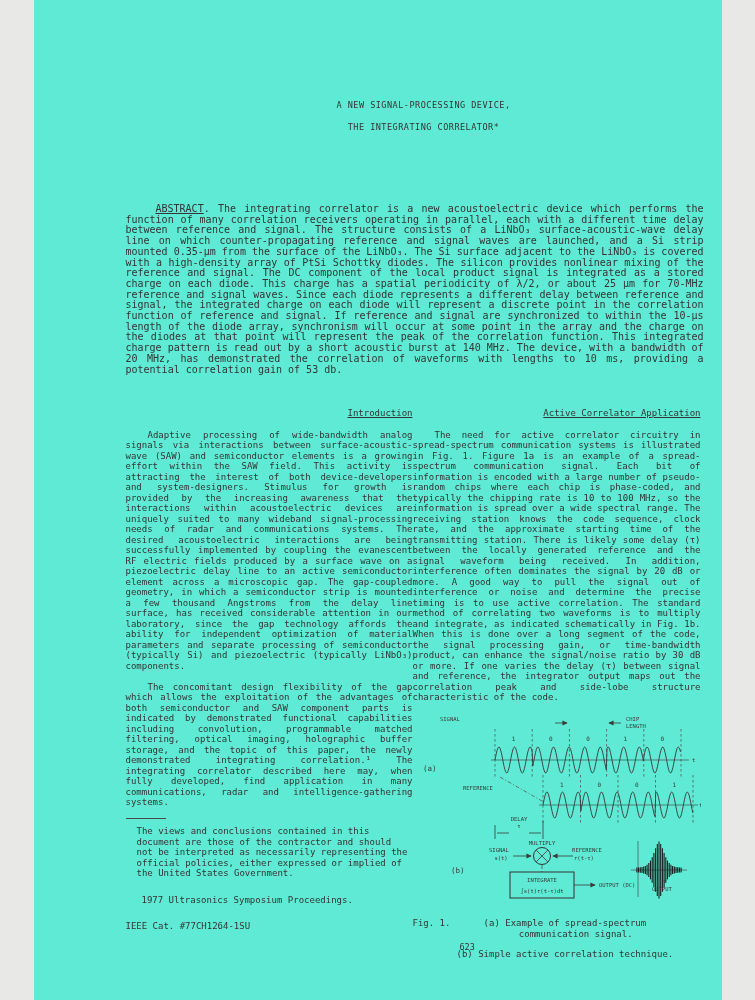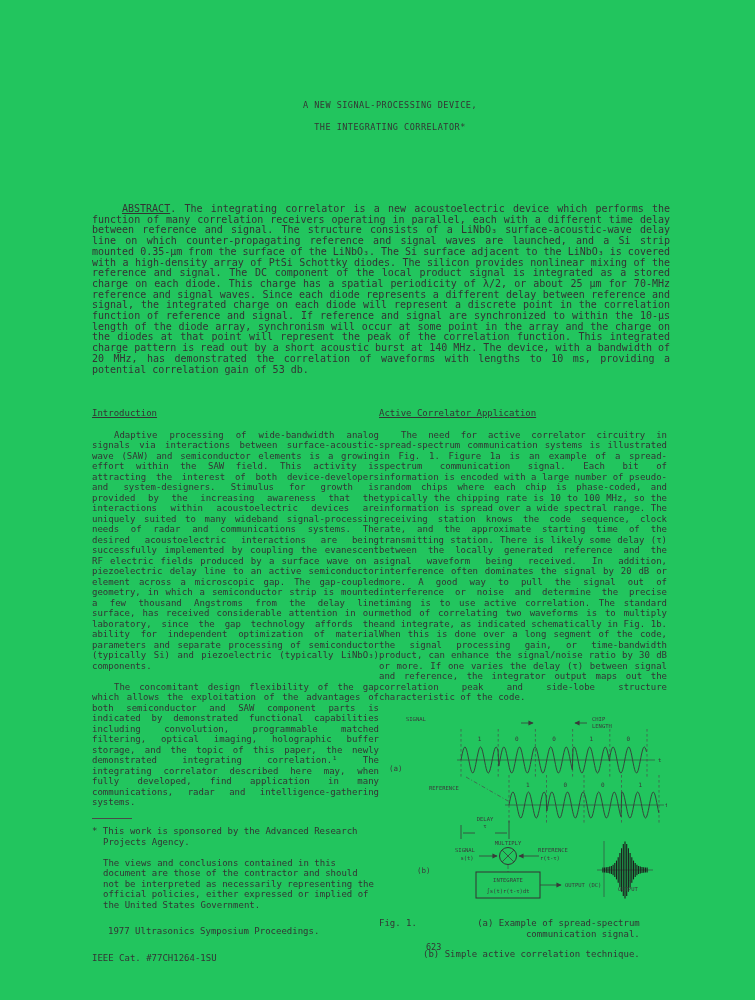--- a/index.html
+++ b/index.html
@@ -1,36 +1,36 @@
 <!DOCTYPE html>
 <html><head>
 <meta charset="utf-8">
 <style>
   html,body{margin:0;padding:0;background:#e8e8e6;}
   .page{
-    position:relative; width:755px; height:1000px; margin:0 auto;
-    background:#22c55e; color:#343434;
+    position:relative; width:688px; height:1000px; margin:0 auto;
+    background:#5eead4; color:#343434;
     font-family:"DejaVu Sans Mono","Liberation Mono",monospace;
     overflow:hidden;
     text-decoration:underline;
   }
   .titleblock{position:absolute; left:25px; top:94px; width:730px; text-align:center;}
   .t1{font-size:8.5px; line-height:22px; letter-spacing:0.5px;}
   .authors{position:absolute; left:25px; top:148px; width:730px; text-align:center;}
   .authors div{font-size:9px; line-height:11.2px;}
   .abstract{
     position:absolute; left:92px; top:204px; width:578px;
     font-size:10px; line-height:10.7px; text-align:justify; text-indent:30px; margin:0;
   }
   .abslabel{text-decoration:underline;}
   .col{position:absolute; top:408px; font-size:9px; line-height:10.5px;}
   .col.left{left:92px; width:287px;}
   .col.right{left:379px; width:288px;}
   .col h3{
-    font-size:9px; font-weight:normal; text-align:left; margin:0 0 11px;
+    font-size:9px; font-weight:normal; text-align:right; margin:0 0 11px;
     text-decoration:underline;
   }
   .col p{margin:0 0 10.5px; text-align:justify;}
   .col p.ind{text-indent:22px;}
   .fnrule{width:40px; border-top:1px solid #4a4a4a; margin:6px 0 7px;}
   p.fn{text-align:left !important; margin:0 0 10.5px;}
   p.hang{padding-left:11px; text-indent:-11px;}
   p.ind2{padding-left:11px;}
   p.tight{margin:0 !important;}
   p.proc1{margin:16px !important;}
@@ -42,42 +42,41 @@
   .ab{font-size:7.5px;}
   .wave{fill:none; stroke:#383838; stroke-width:0.9;}
   .axis{stroke:#3a3a3a; stroke-width:0.6;}
   .chipline{stroke:#4a4a4a; stroke-width:0.7; stroke-dasharray:2.6 2.4;}
   .dashdot{stroke:#4a4a4a; stroke-width:0.7; stroke-dasharray:4 2 1 2; fill:none;}
   .solid{stroke:#3a3a3a; stroke-width:0.8; fill:none;}
   .blk{stroke:#333; stroke-width:1; fill:none;}
   .burstline{stroke:#1c1c1c; stroke-width:1.1;}
   .fig-caption{display:flex; margin-top:6px; font-size:9px; line-height:11px;}
   .figno{width:44px; flex:none;}
-  .captext p{white-space:pre-wrap; text-align:right; margin:0 0 9px;}
+  .captext p{white-space:pre-wrap; text-align:center; margin:0 0 9px;}
   .pagenum{position:absolute; left:383px; top:942px; font-size:8.5px;padding-left:43px;}
 </style>
 </head>
 <body>
 
 <div class="page">
 
   <div class="titleblock">
     <div class="t1">A NEW SIGNAL-PROCESSING DEVICE,</div>
     <div class="t1">THE INTEGRATING CORRELATOR*</div>
   </div>
 
 
   <p class="abstract"><span class="abslabel">ABSTRACT</span><span>.  The integrating correlator is a new acoustoelectric device which performs the function of many correlation receivers operating in parallel, each with a different time delay between reference and signal.  The structure consists of a LiNbO₃ surface-acoustic-wave delay line on which counter-propagating reference and signal waves are launched, and a Si strip mounted 0.35-μm from the surface of the LiNbO₃.  The Si surface adjacent to the LiNbO₃ is covered with a high-density array of PtSi Schottky diodes.  The silicon provides nonlinear mixing of the reference and signal.  The DC component of the local product signal is integrated as a stored charge on each diode.  This charge has a spatial periodicity of λ/2, or about 25 μm for 70-MHz reference and signal waves. Since each diode represents a different delay between reference and signal, the integrated charge on each diode will represent a discrete point in the correlation function of reference and signal.  If reference and signal are synchronized to within the 10-μs length of the diode array, synchronism will occur at some point in the array and the charge on the diodes at that point will represent the peak of the correlation function. This integrated charge pattern is read out by a short acoustic burst at 140 MHz.  The device, with a bandwidth of 20 MHz, has demonstrated the correlation of waveforms with lengths to 10 ms, providing a potential correlation gain of 53 db.</span></p>
 
   <div class="col left">
     <h3>Introduction</h3>
     <p class="ind">Adaptive processing of wide-bandwidth analog signals via interactions between surface-acoustic-wave (SAW) and semiconductor elements is a growing effort within the SAW field.  This activity is attracting the interest of both device-developers and system-designers. Stimulus for growth is provided by the increasing awareness that the interactions within acoustoelectric devices are uniquely suited to many wideband signal-processing needs of radar and communications systems. The desired acoustoelectric interactions are being successfully implemented by coupling the evanescent RF electric fields produced by a surface wave on a piezoelectric delay line to an active semiconductor element across a microscopic gap.  The gap-coupled geometry, in which a semiconductor strip is mounted a few thousand Angstroms from the delay line surface, has received considerable attention in our laboratory, since the gap technology affords the ability for independent optimization of material parameters and separate processing of semiconductor (typically Si) and piezoelectric (typically LiNbO₃) components.</p>
     <p class="ind">The concomitant design flexibility of the gap which allows the exploitation of the advantages of both semiconductor and SAW component parts is indicated by demonstrated functional capabilities including convolution, programmable matched filtering, optical imaging, holographic buffer storage, and the topic of this paper, the newly demonstrated integrating correlation.¹  The integrating correlator described here may, when fully developed, find application in many communications, radar and intelligence-gathering systems.</p>
     <div class="fnrule"></div>
-    <p class="fn hang">* This work is sponsored by the Advanced Research Projects Agency.</p>
     <p class="fn ind2">The views and conclusions contained in this document are those of the contractor and should not be interpreted as necessarily representing the official policies, either expressed or implied of the United States Government.</p>
     <p class="fn proc1">1977 Ultrasonics Symposium Proceedings.</p>
     <p class="fn tight">IEEE Cat. #77CH1264-1SU</p>
   </div>
 
   <div class="col right">
     <h3>Active Correlator Application</h3>
     <p class="ind">The need for active correlator circuitry in spread-spectrum communication systems is illustrated in Fig. 1. Figure 1a is an example of a spread-spectrum communication signal.  Each bit of information is encoded with a large number of pseudo-random chips where each chip is phase-coded, and typically the chipping rate is 10 to 100 MHz, so the information is spread over a wide spectral range.  The receiving station knows the code sequence, clock rate, and the approximate starting time of the transmitting station.  There is likely some delay (τ) between the locally generated reference and the signal waveform being received.  In addition, interference often dominates the signal by 20 dB or more.  A good way to pull the signal out of interference or noise and determine the precise timing is to use active correlation.  The standard method of correlating two waveforms is to multiply and integrate, as indicated schematically in Fig. 1b.  When this is done over a long segment of the code, the signal processing gain, or time-bandwidth product, can enhance the signal/noise ratio by 30 dB or more.  If one varies the delay (τ) between signal and reference, the integrator output maps out the correlation peak and side-lobe structure characteristic of the code.</p>
 
     <div class="figwrap">

